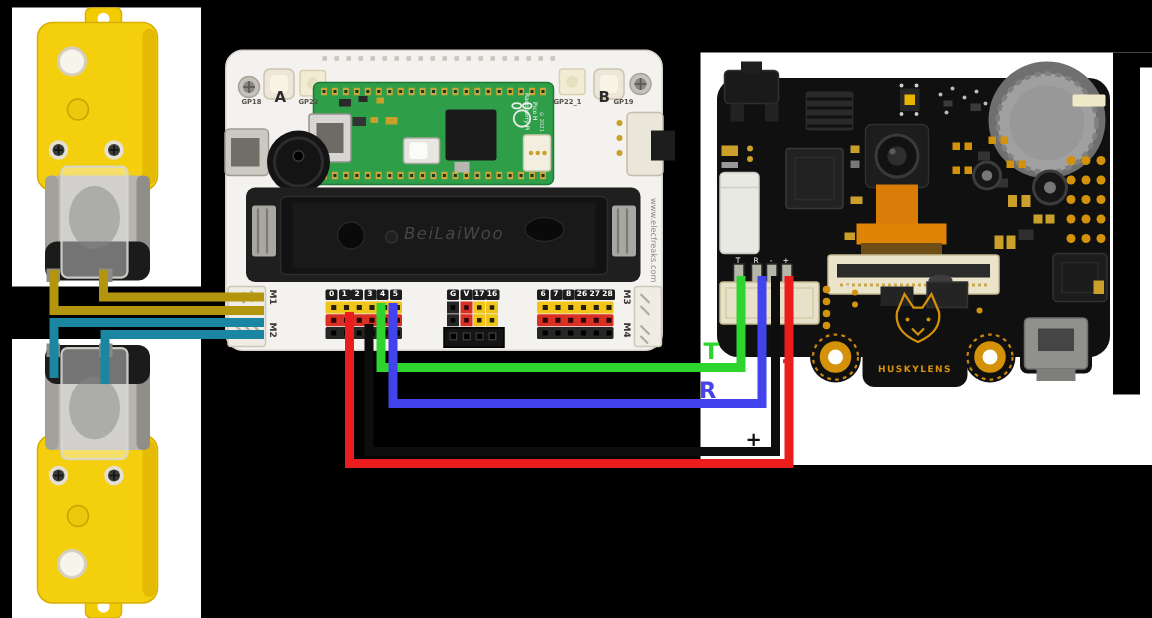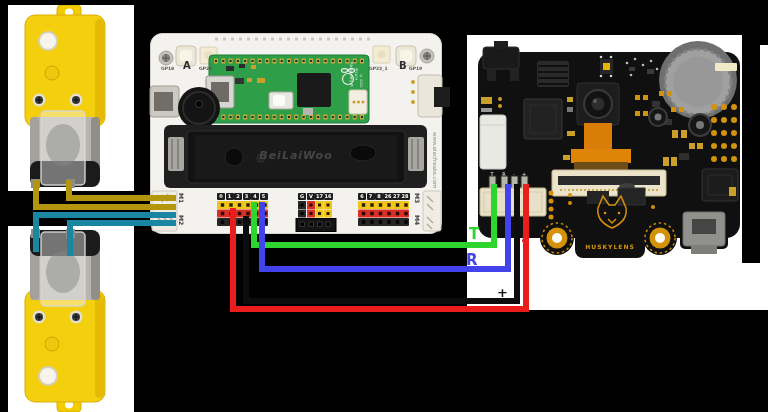--- a/index.html
+++ b/index.html
@@ -236,21 +236,21 @@
 
     <span class="bt" style="left:10px;top:32px;font-size:4.5px;font-weight:bold;color:#55514a;">GP18</span>
     <span class="bt" style="left:32px;top:26px;font-size:10px;font-weight:bold;color:#2c2c2c;">A</span>
     <span class="bt" style="left:48px;top:32px;font-size:4.5px;font-weight:bold;color:#55514a;">GP22</span>
     <span class="bt" style="left:218px;top:32px;font-size:4.5px;font-weight:bold;color:#55514a;">GP22_1</span>
     <span class="bt" style="left:248px;top:26px;font-size:10px;font-weight:bold;color:#2c2c2c;">B</span>
     <span class="bt" style="left:258px;top:32px;font-size:4.5px;font-weight:bold;color:#55514a;">GP19</span>
     <span class="vtext" style="left:198px;top:28px;font-size:4px;color:#f0f0f0;">Raspberry Pi</span>
     <span class="vtext" style="left:203px;top:34px;font-size:4px;color:#f0f0f0;">Pico H</span>
     <span class="vtext" style="left:208px;top:40px;font-size:3.5px;color:#e0e0e0;">© 2021</span>
-    <span class="bt" style="left:105px;top:115px;width:80px;text-align:center;font-size:11px;font-style:italic;font-weight:bold;color:#464646;letter-spacing:1px;">BeiLaiWoo</span>
+    <span class="bt" style="left:105px;top:115px;width:80px;text-align:right;font-size:11px;font-style:italic;font-weight:normal;color:#464646;letter-spacing:1px;">BeiLaiWoo</span>
     <span class="vtext" style="left:27px;top:159px;font-size:6px;font-weight:bold;color:#3a3a3a;">M1</span>
     <span class="vtext" style="left:27px;top:181px;font-size:6px;font-weight:bold;color:#3a3a3a;">M2</span>
     <span class="vtext" style="left:263px;top:159px;font-size:6px;font-weight:bold;color:#3a3a3a;">M3</span>
     <span class="vtext" style="left:263px;top:181px;font-size:6px;font-weight:bold;color:#3a3a3a;">M4</span>
     <span class="vtext" style="left:281px;top:98px;font-size:5.5px;color:#8f8b80;">www.elecfreaks.com</span>
 
     <span class="tag" style="left:66px;width:8px;">0</span>
     <span class="tag" style="left:74.5px;width:8px;">1</span>
     <span class="tag" style="left:83px;width:8px;">2</span>
     <span class="tag" style="left:91.5px;width:8px;">3</span>

